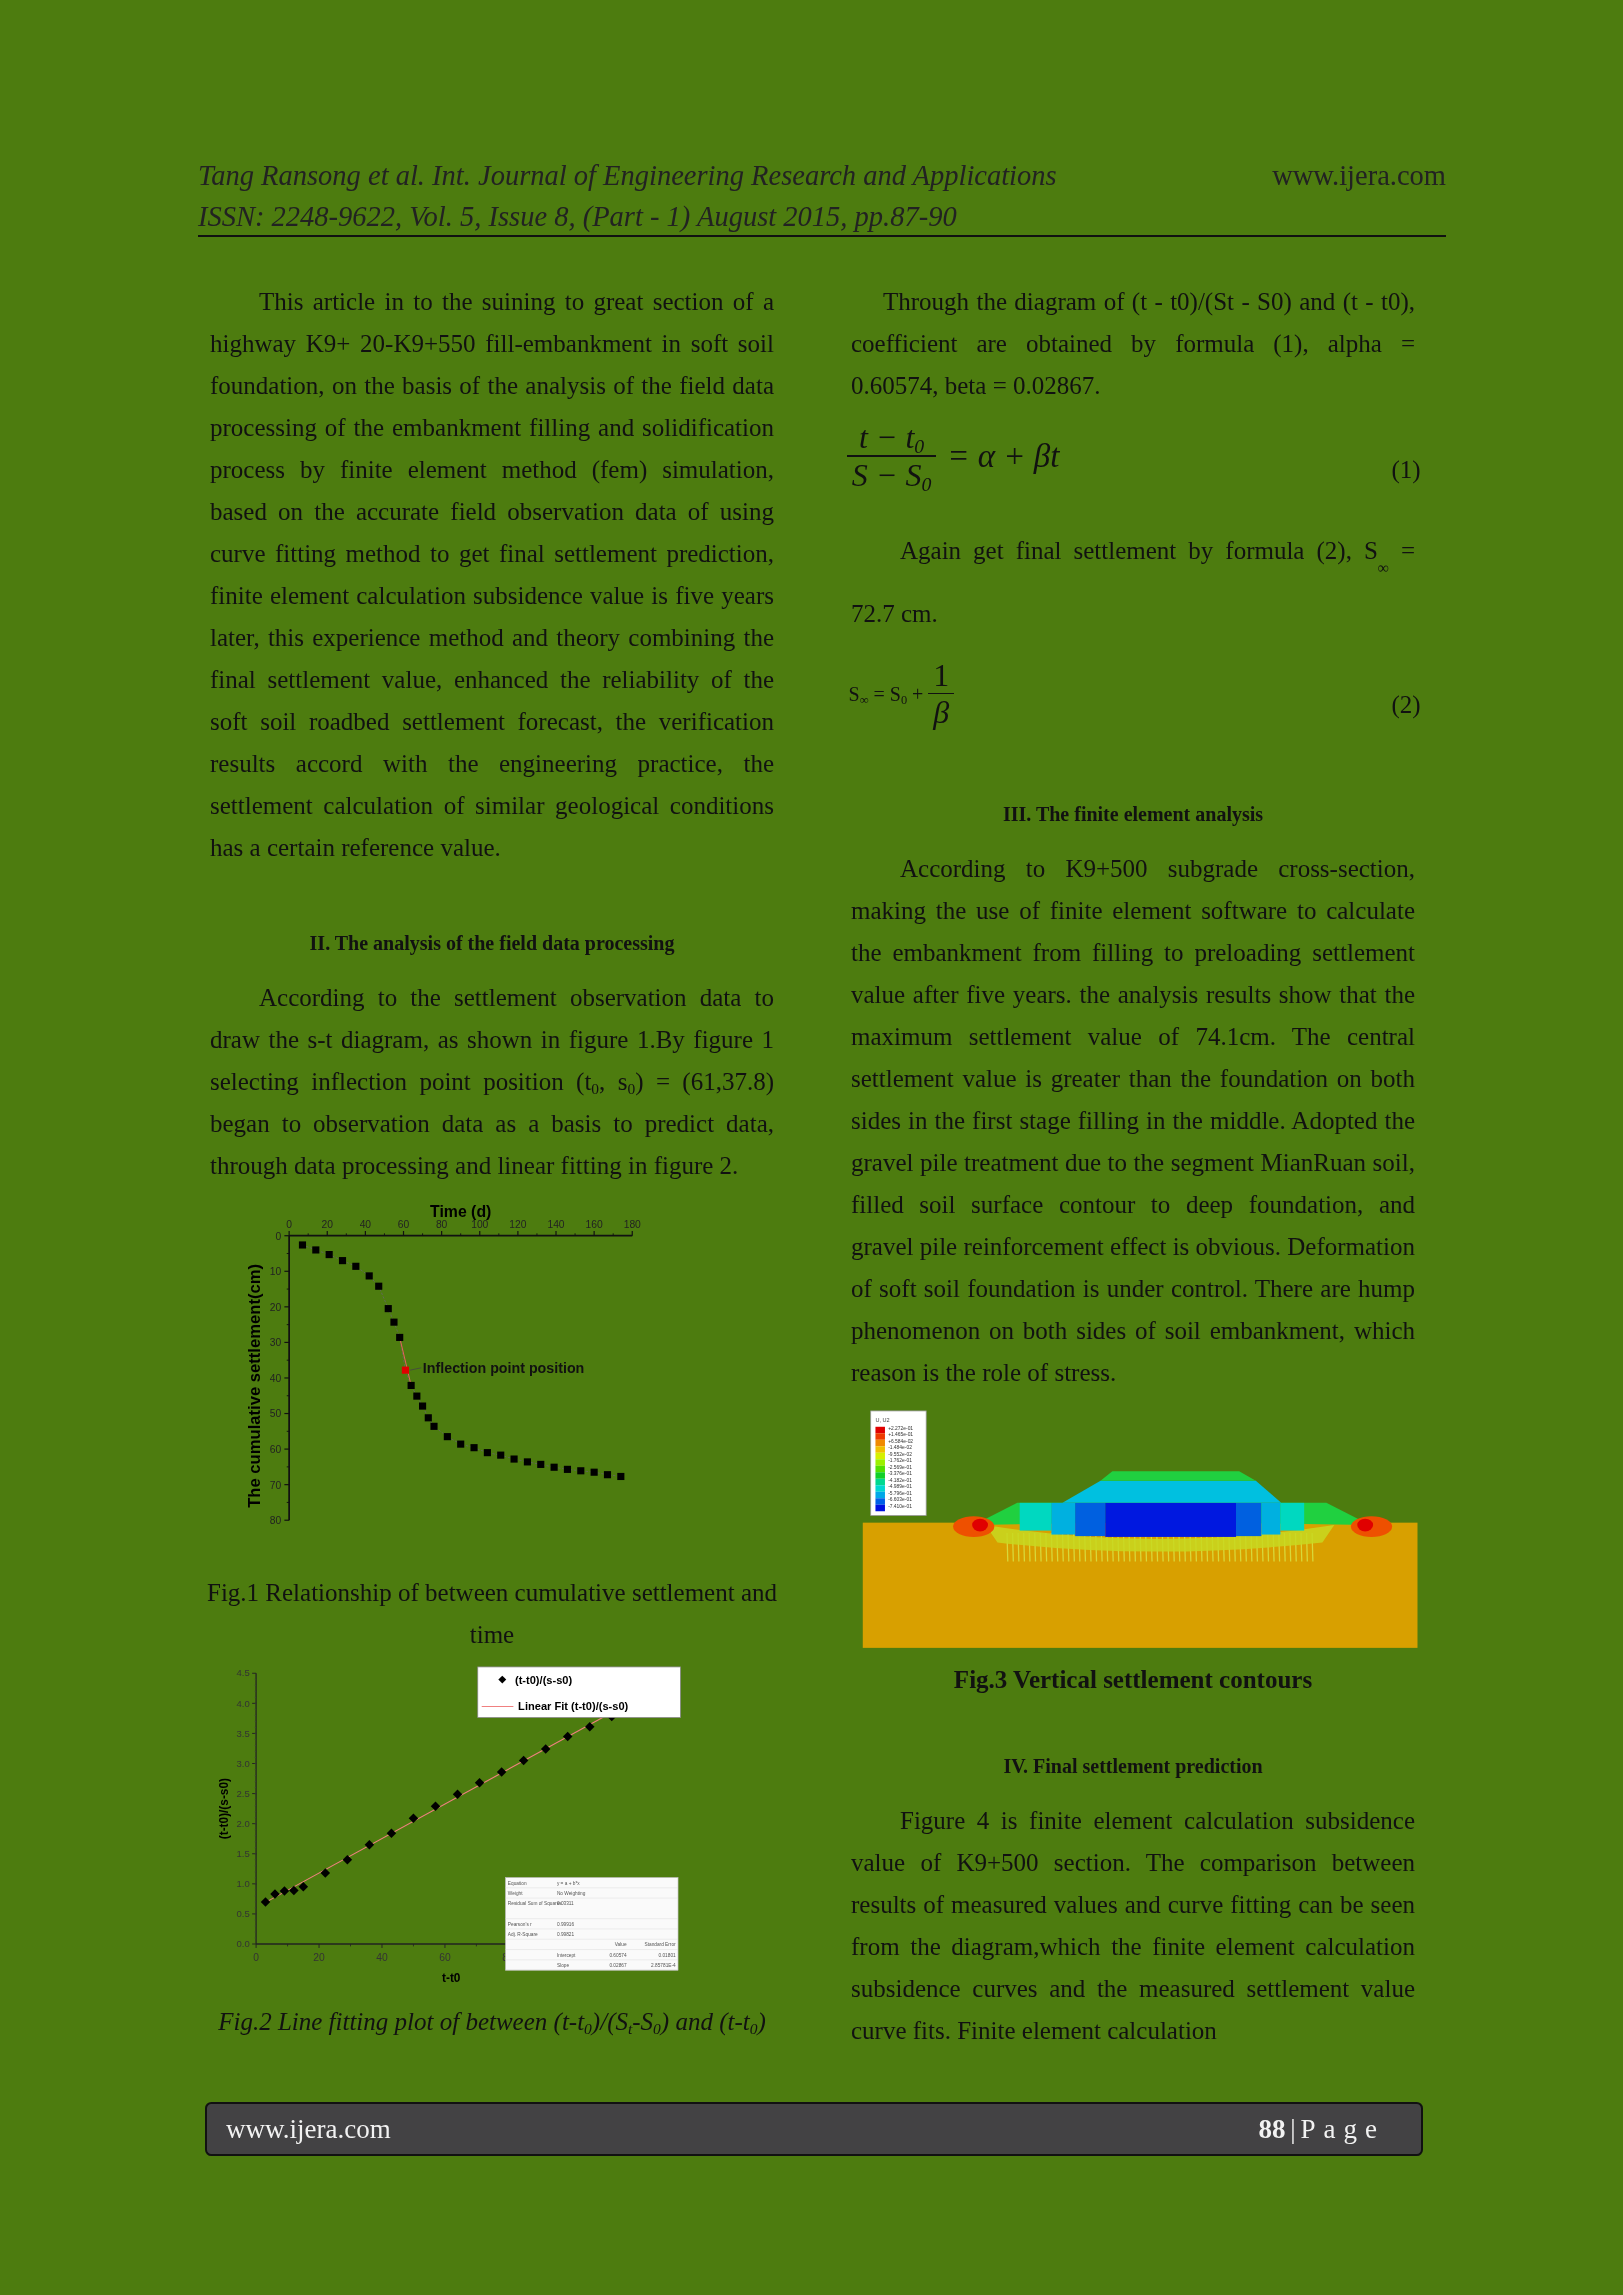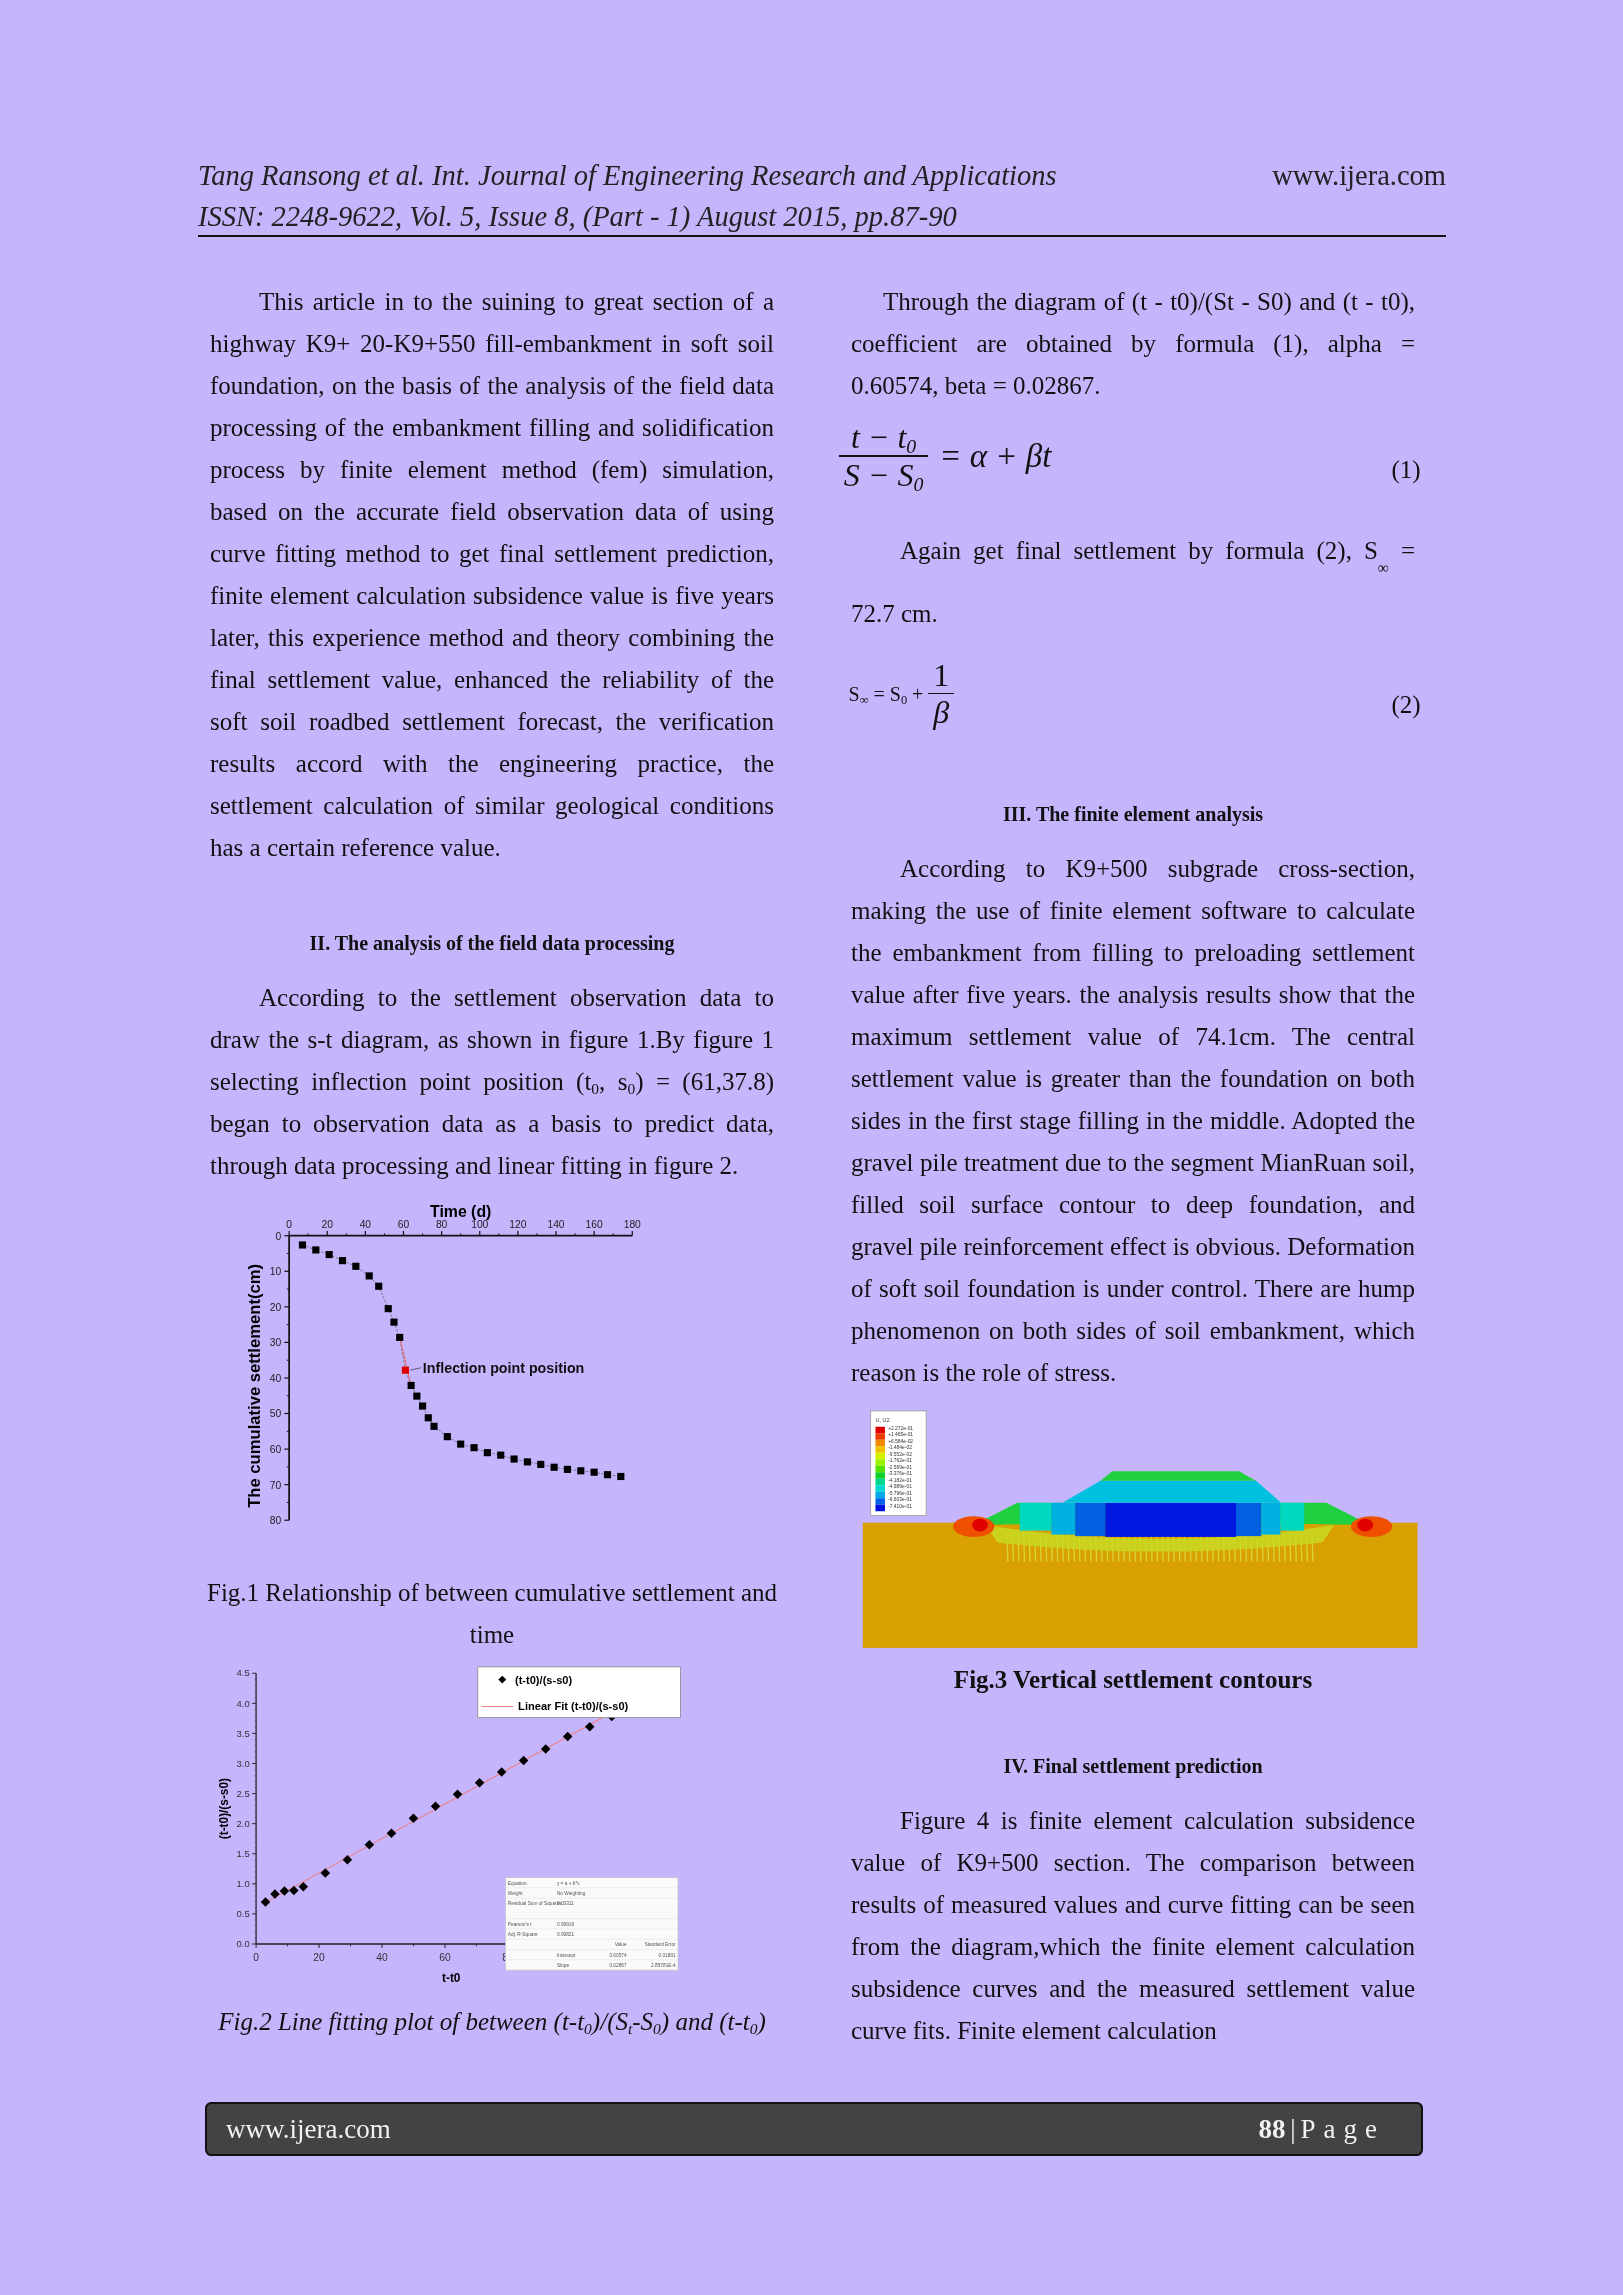--- a/index.html
+++ b/index.html
@@ -1,18 +1,18 @@
 <!DOCTYPE html>
 <html style="font-size:12.7px"><head>
 <meta charset="utf-8">
 <style>
   html, body { margin:0; padding:0; background:#ffffff; }
   body { width:1623px; height:2295px; position:relative; overflow:hidden;
          font-family:"Liberation Serif","DejaVu Serif",serif; color:#111; }
-  .page { position:absolute; left:0; top:0; width:1623px; height:2295px; background:#c4b5fd; }
+  .page { position:absolute; left:0; top:0; width:1623px; height:2295px; background:#4d7c0f; }
 
   .hdr { position:absolute; left:198px; top:155px; width:1248px; font-style:italic;
          font-size:28.5px; line-height:41px; color:#222; }
   .hdr .l1 { display:flex; justify-content:space-between; }
   .hdr .url { font-style:normal; }
   .hdr-rule { position:absolute; left:198px; top:235px; width:1248px; height:2.4px; background:#111; }
 
   .col { position:absolute; top:269px; width:588px; font-size:25px; line-height:42px; }
   .col-left { left:198px; }
   .col-right { left:839px; }
@@ -311,21 +311,21 @@
           </g>
         </svg>
     </div>
     <div class="caption" style="padding:0 16px;font-style:italic;"><span>Fig.2 Line fitting plot of between (t-t</span><sub>0</sub><span>)/(S</span><sub>t</sub><span>-S</span><sub>0</sub><span>) and (t-t</span><sub>0</sub><span>)</span></div>
   </div>
 
   <div class="col col-right">
     <p class="para" style="text-indent:32px;">Through the diagram of (t - t0)/(St - S0) and (t - t0), coefficient are obtained by formula (1), alpha = 0.60574, beta = 0.02867.</p>
 
     <div class="eq" style="height:95px; margin-top:8px;">
-      <span class="frac" style="margin-left:0;">
+      <span class="frac" style="margin-left:8px;">
         <span class="n"><span>t − t</span><sub>0</sub></span>
         <span class="bar"></span>
         <span class="d"><span>S − S</span><sub>0</sub></span>
       </span>
       <span class="eq-rhs">= α + βt</span>
       <span class="num" style="top:30px;">(1)</span>
     </div>
 
     <p class="para" style="line-height:63px; margin-top:4.8px;"><span>Again get final settlement by formula (2), S</span><sub style="vertical-align:-0.9em;">∞</sub><span> = 72.7 cm.</span></p>
 

